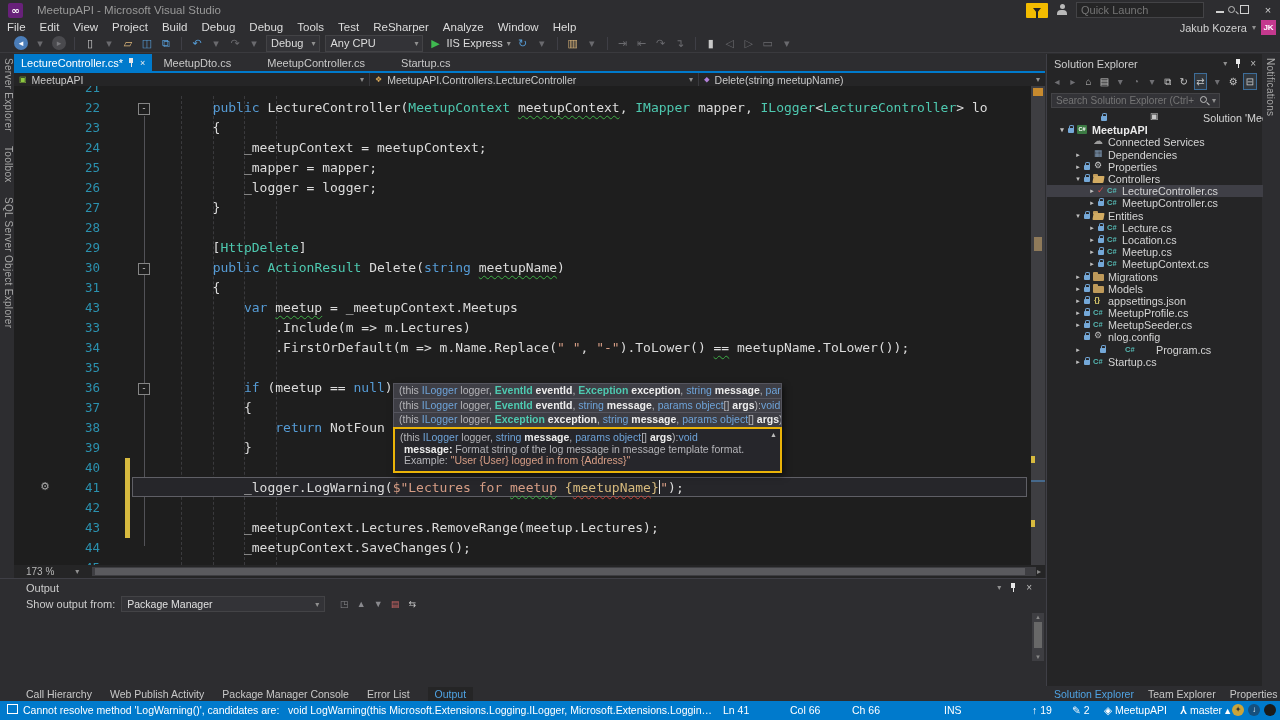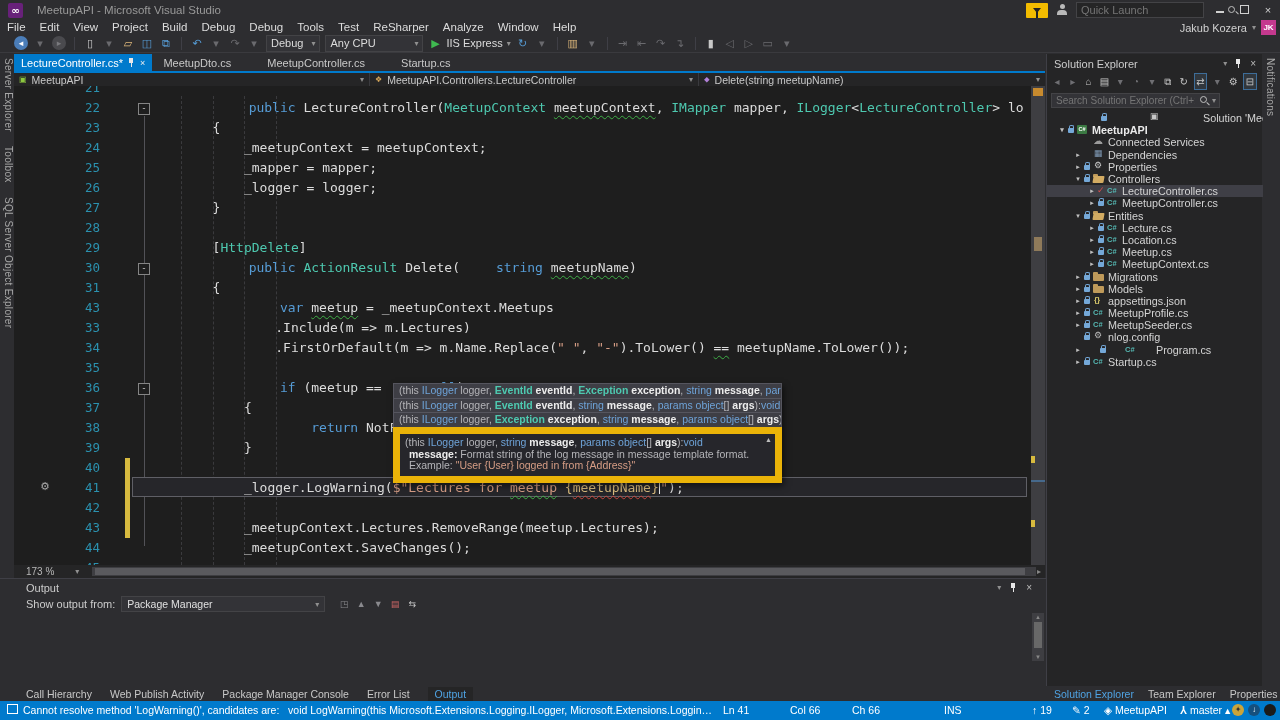--- a/index.html
+++ b/index.html
@@ -62,37 +62,37 @@
   
   .editor{position:absolute;left:14px;top:86px;width:1031px;height:479px;background:#1e1e1e;overflow:hidden;font-family:"DejaVu Sans Mono",monospace;font-size:13px;}
   .guide{position:absolute;top:10px;bottom:0;width:0;border-left:1px dashed #3a3a3d;z-index:0;}
   .fold-line{position:absolute;left:130px;top:30px;height:430px;width:1px;background:#525257;z-index:0;}
   .code-line{position:absolute;left:0;width:1017px;height:20px;line-height:20px;white-space:pre;z-index:1;}
   .code-line .ln{position:absolute;left:0;top:0;width:86px;text-align:right;color:#2b91af;font-size:12.5px;}
   .code-line .txt{position:absolute;left:136px;top:0;}
   .fold-box{position:absolute;left:124px;top:5px;width:10px;height:10px;border:1px solid #858585;background:#1e1e1e;color:#cfcfcf;font:9px/8px "DejaVu Sans Mono",monospace;text-align:center;z-index:2;}
   .code-line.cur::before{content:"";position:absolute;left:118px;right:4px;top:-1px;bottom:1px;border:1px solid #5f5f66;background:#26262a;}
   .code-line.cur .txt,.code-line.cur .ln{z-index:2;}
-  .c-p{color:#dcdcdc;} .c-k{color:#569cd6;margin-left:36px;} .c-t{color:#4ec9b0;} .c-s{color:#d69d85;} .c-i{color:#d7ba7d;}
+  .c-p{color:#dcdcdc;} .c-k{color:#569cd6;} .c-t{color:#4ec9b0;} .c-s{color:#d69d85;} .c-i{color:#d7ba7d;}
   .c-gs{text-decoration:underline wavy #3fae46 1px;text-underline-offset:3px;}
   .c-rs{text-decoration:underline wavy #c5443c 1px;text-underline-offset:3px;}
   .caret-bar{display:inline-block;width:1.5px;height:14px;background:#e8e8e8;vertical-align:-2px;}
   .changed-bar{position:absolute;left:111px;top:372px;width:5px;height:80px;background:#d7ba3f;z-index:2;}
   .quick-action{position:absolute;left:26px;top:394px;font-size:11px;color:#a8a8a8;z-index:2;font-family:"DejaVu Sans",sans-serif;}
   
   .vscroll{position:absolute;left:1017px;top:0;width:14px;height:479px;background:#3e3e42;z-index:3;}
   .vs-top{position:absolute;left:2px;top:2px;width:10px;height:8px;background:#c78a2e;}
   .vs-tan{position:absolute;left:3px;top:151px;width:8px;height:14px;background:#8f7a5a;}
   .vs-y1{position:absolute;left:0;top:370px;width:4px;height:7px;background:#d7ba3f;}
   .vs-y2{position:absolute;left:0;top:434px;width:4px;height:7px;background:#d7ba3f;}
   .vs-caret{position:absolute;left:0;top:394px;width:14px;height:2px;background:#46698c;}
   
   .param-tooltip{position:absolute;left:393px;top:383px;width:389px;z-index:30;font-size:10.5px;box-shadow:2px 3px 6px rgba(0,0,0,.5);}
   .tt-row{background:#3e3e45;border:1px solid #55555e;border-bottom:none;padding:1px 5px;white-space:nowrap;overflow:hidden;height:11.5px;line-height:11.5px;}
-  .tt-main{position:relative;background:#26262b;border:7px solid #eab308;padding:2px 14px 4px 5px;}
+  .tt-main{position:relative;background:#26262b;border:2px solid #eab308;padding:2px 14px 4px 5px;}
   .tt-sig{white-space:nowrap;overflow:hidden;line-height:13px;}
   .tt-desc{color:#cfcfcf;padding:2px 0 0 4px;line-height:12px;}
   .tt-param{color:#bdbdbd;padding:0 0 0 4px;line-height:11.5px;}
   .tt-arrow{position:absolute;right:3px;top:2px;font-size:7px;color:#bdbdbd;}
   .c-g{color:#b4b4b8;} .c-b{color:#6ea3d8;} .c-tt{color:#4ec9b0;font-weight:bold;}
   .c-wb{color:#ececec;font-weight:bold;} .c-ss{color:#d69d85;}
   
   .hscroll{position:absolute;left:14px;top:565px;width:1031px;height:13px;background:#252526;display:flex;align-items:center;font-size:10px;color:#b8b8b8;gap:17px;}
   .zoom-label{margin-left:12px;}
   .hs-track{position:absolute;left:78px;top:2px;width:944px;height:9px;background:#3e3e42;}

